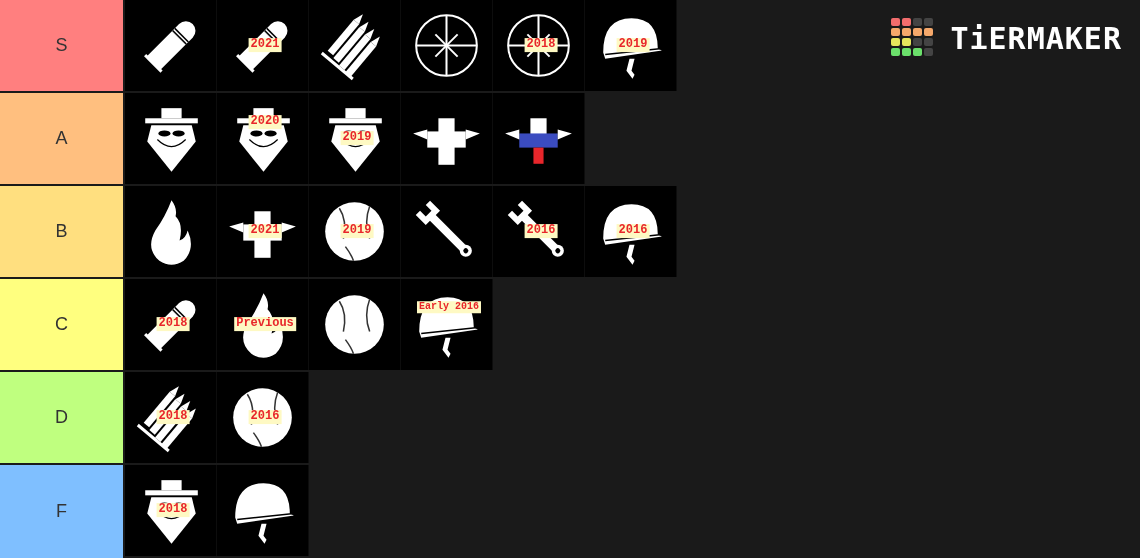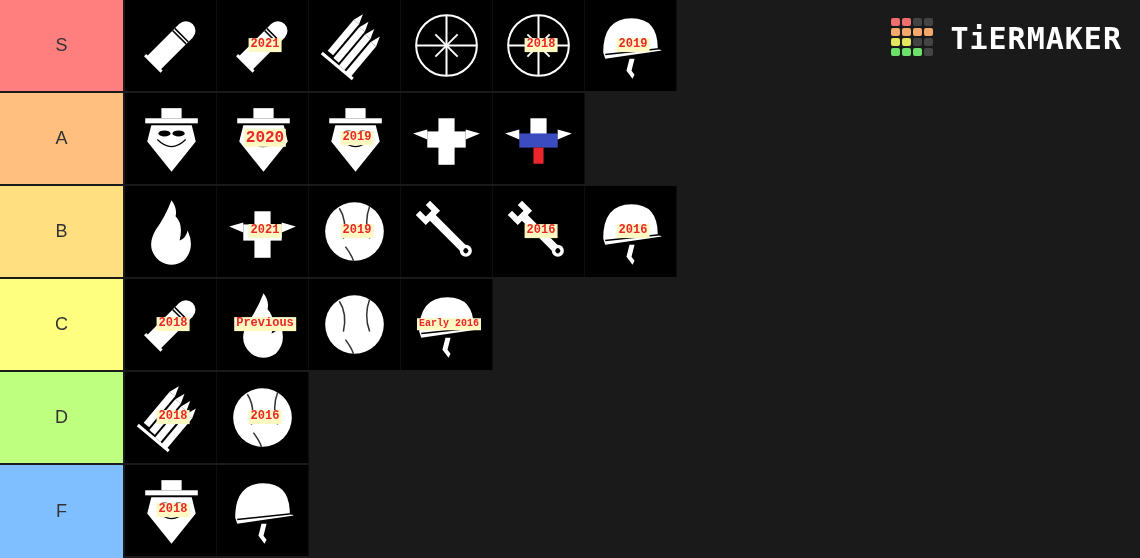--- a/index.html
+++ b/index.html
@@ -109,21 +109,21 @@
           </div>
           <div class="item">
             <svg viewBox="0 0 90 90">
               <rect x="36" y="15" width="20" height="10" fill="#fff"></rect>
               <rect x="20" y="25" width="52" height="5" fill="#fff"></rect>
               <path d="M26 32 h40 l4 16 l-24 30 l-24 -30z" fill="#fff"></path>
               <ellipse cx="39" cy="40" rx="6" ry="3" fill="#000"></ellipse>
               <ellipse cx="53" cy="40" rx="6" ry="3" fill="#000"></ellipse>
               <path d="M32 46 q14 14 28 0" fill="none" stroke="#000" stroke-width="1.2"></path>
             </svg>
-            <span class="tag" style="left:48px;top:45px;font-size:16px">2020</span>
+            <span class="tag" style="left:48px;top:29px;font-size:12px">2020</span>
           </div>
           <div class="item">
             <svg viewBox="0 0 90 90">
               <rect x="36" y="15" width="20" height="10" fill="#fff"></rect>
               <rect x="20" y="25" width="52" height="5" fill="#fff"></rect>
               <path d="M26 32 h40 l4 16 l-24 30 l-24 -30z" fill="#fff"></path>
               <ellipse cx="39" cy="40" rx="6" ry="3" fill="#000"></ellipse>
               <ellipse cx="53" cy="40" rx="6" ry="3" fill="#000"></ellipse>
               <path d="M32 46 q14 14 28 0" fill="none" stroke="#000" stroke-width="1.2"></path>
             </svg>
@@ -230,21 +230,21 @@
               <path d="M60 20 q-6 16 0 32" fill="none" stroke="#333" stroke-width="1.5"></path>
               <path d="M36 60 q6 8 8 14" fill="none" stroke="#333" stroke-width="1.5"></path>
             </svg>
           </div>
           <div class="item">
             <svg viewBox="0 0 90 90">
               <path d="M18 52 Q18 18 46 18 Q72 18 72 48 L76 50 L20 58z" fill="#fff"></path>
               <line x1="20" y1="54" x2="76" y2="48" stroke="#000" stroke-width="1.5"></line>
               <path d="M44 58 l-3 12 l6 8 l2 -4 l-3 -4 l3 -12z" fill="#fff"></path>
             </svg>
-            <span class="tag" style="left:48px;top:45px;font-size:10px">Early 2016</span>
+            <span class="tag" style="left:48px;top:28px;font-size:10px">Early 2016</span>
           </div>
         </div>
       </div>
       <div class="row">
         <div class="label" style="background:#bfff7f">D</div>
         <div class="items">
           <div class="item">
             <svg viewBox="0 0 90 90">
               <g transform="rotate(40 45 45)">
                 <rect x="28" y="26" width="7" height="40" fill="#fff"></rect>

